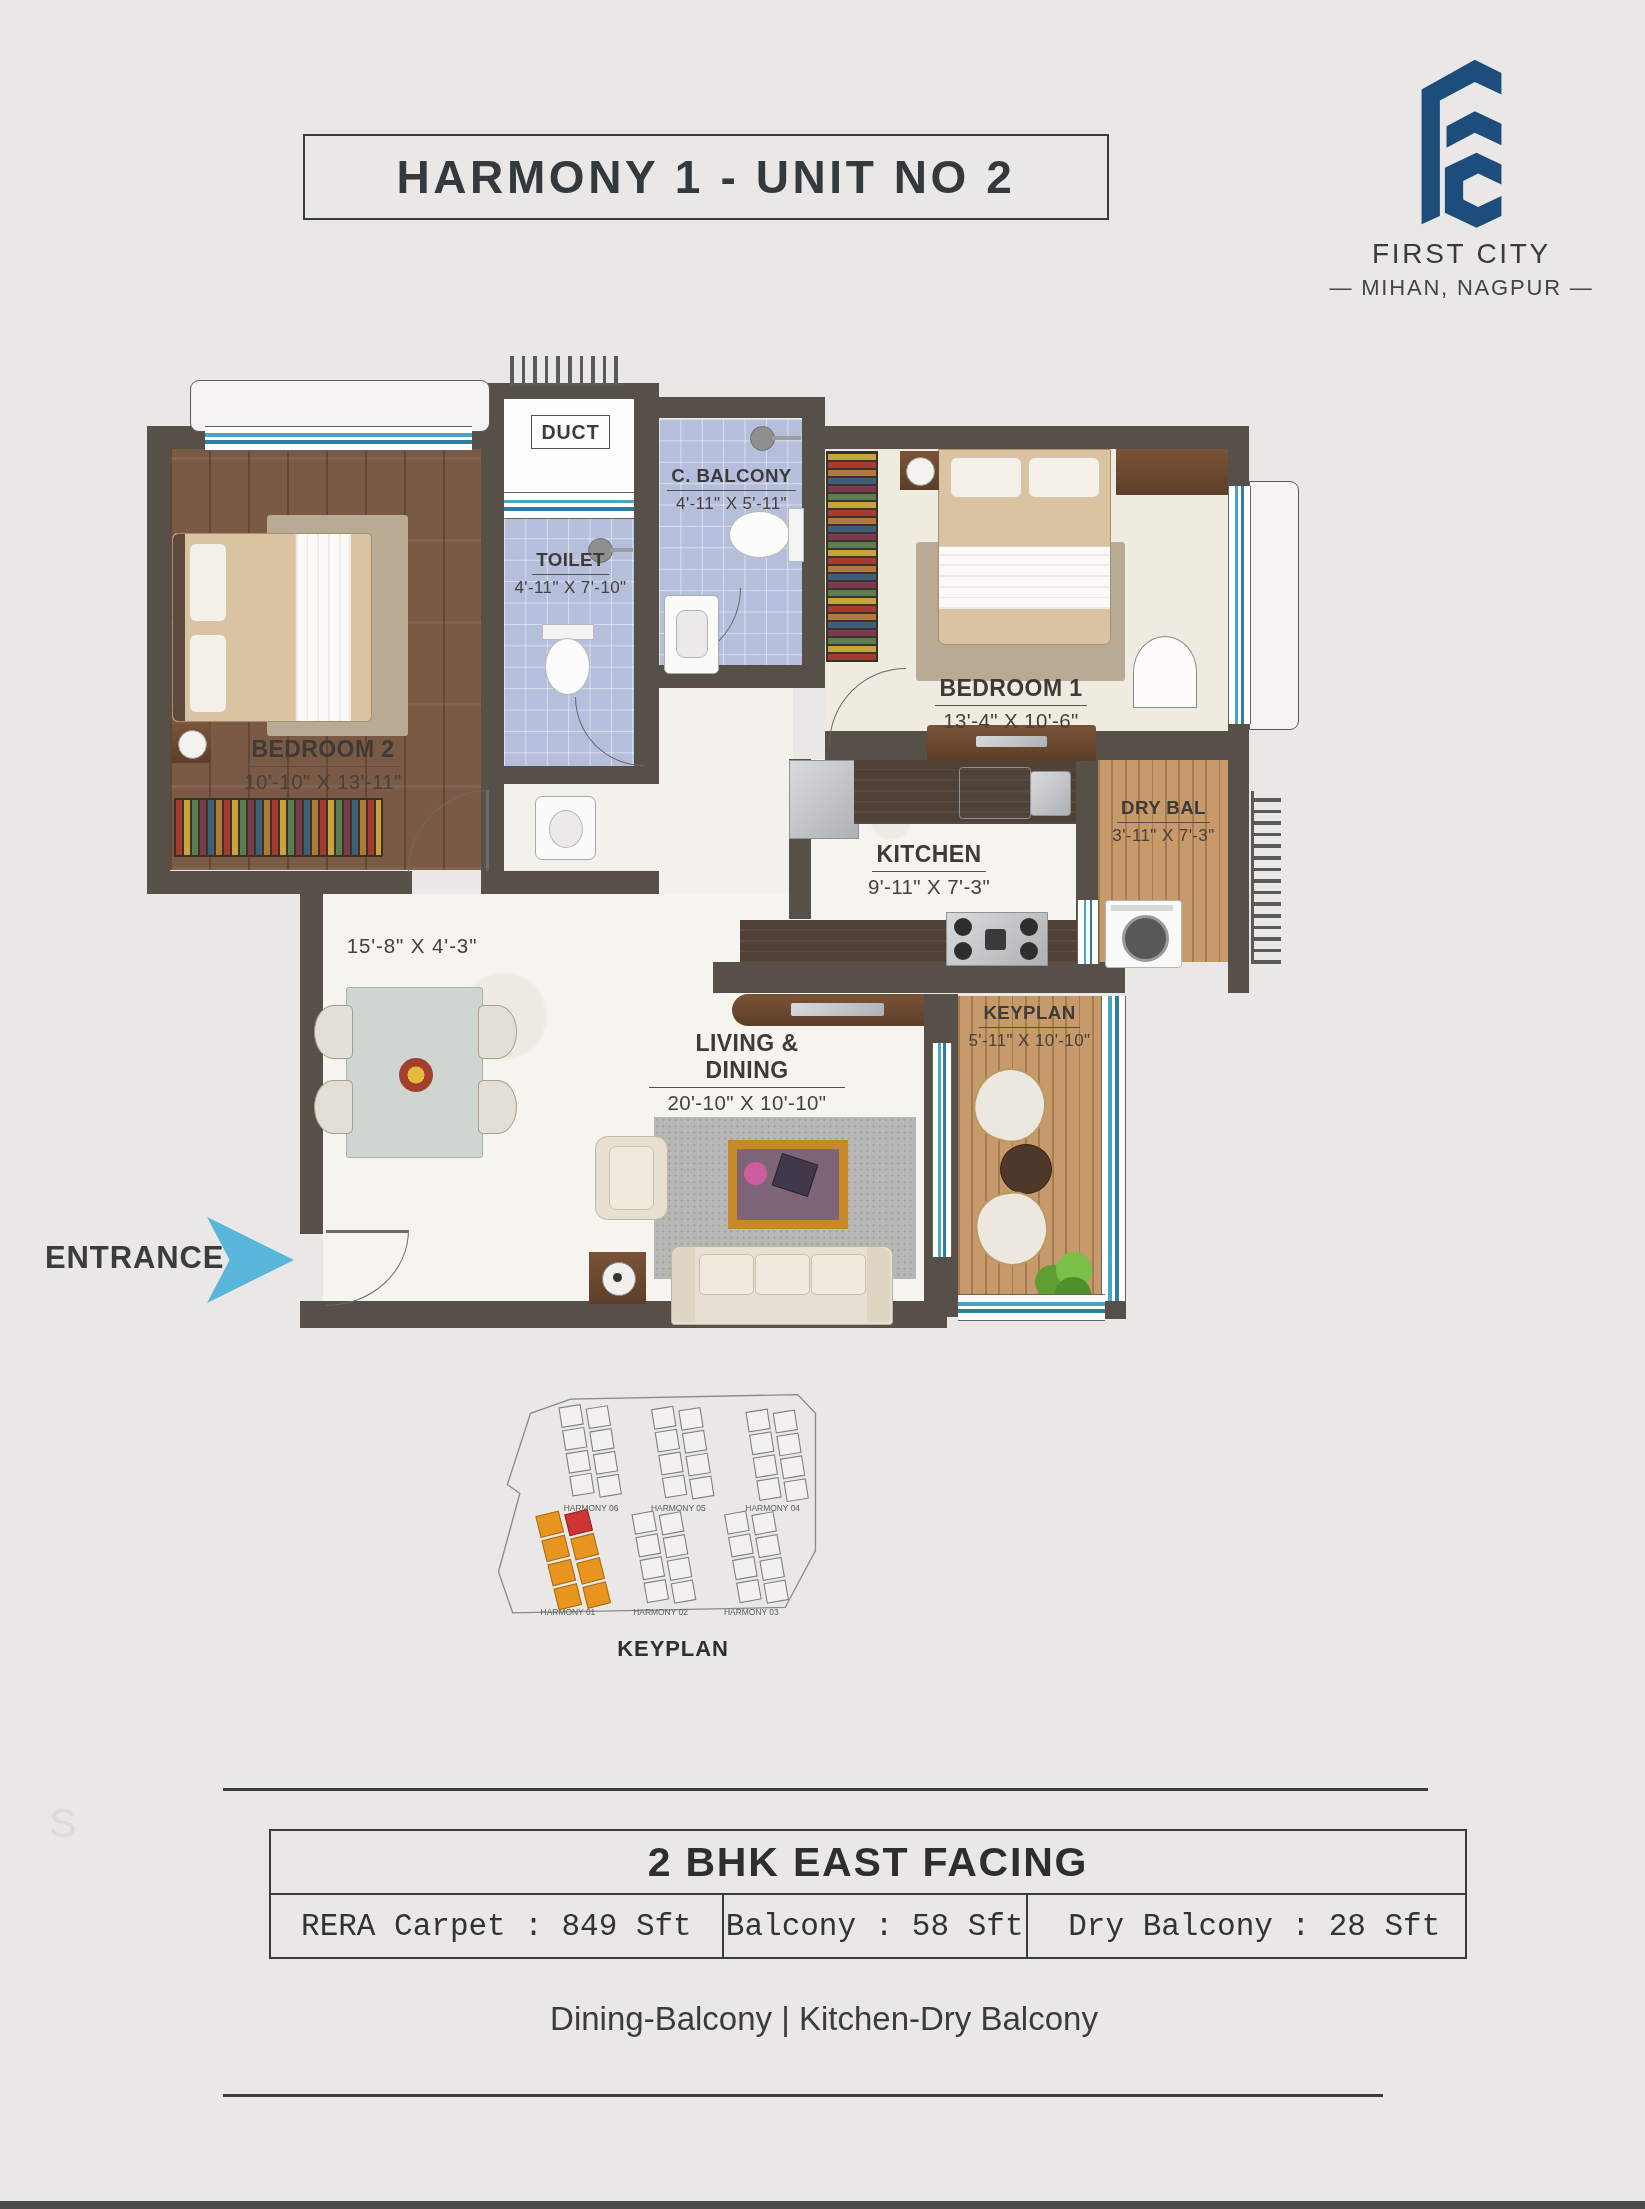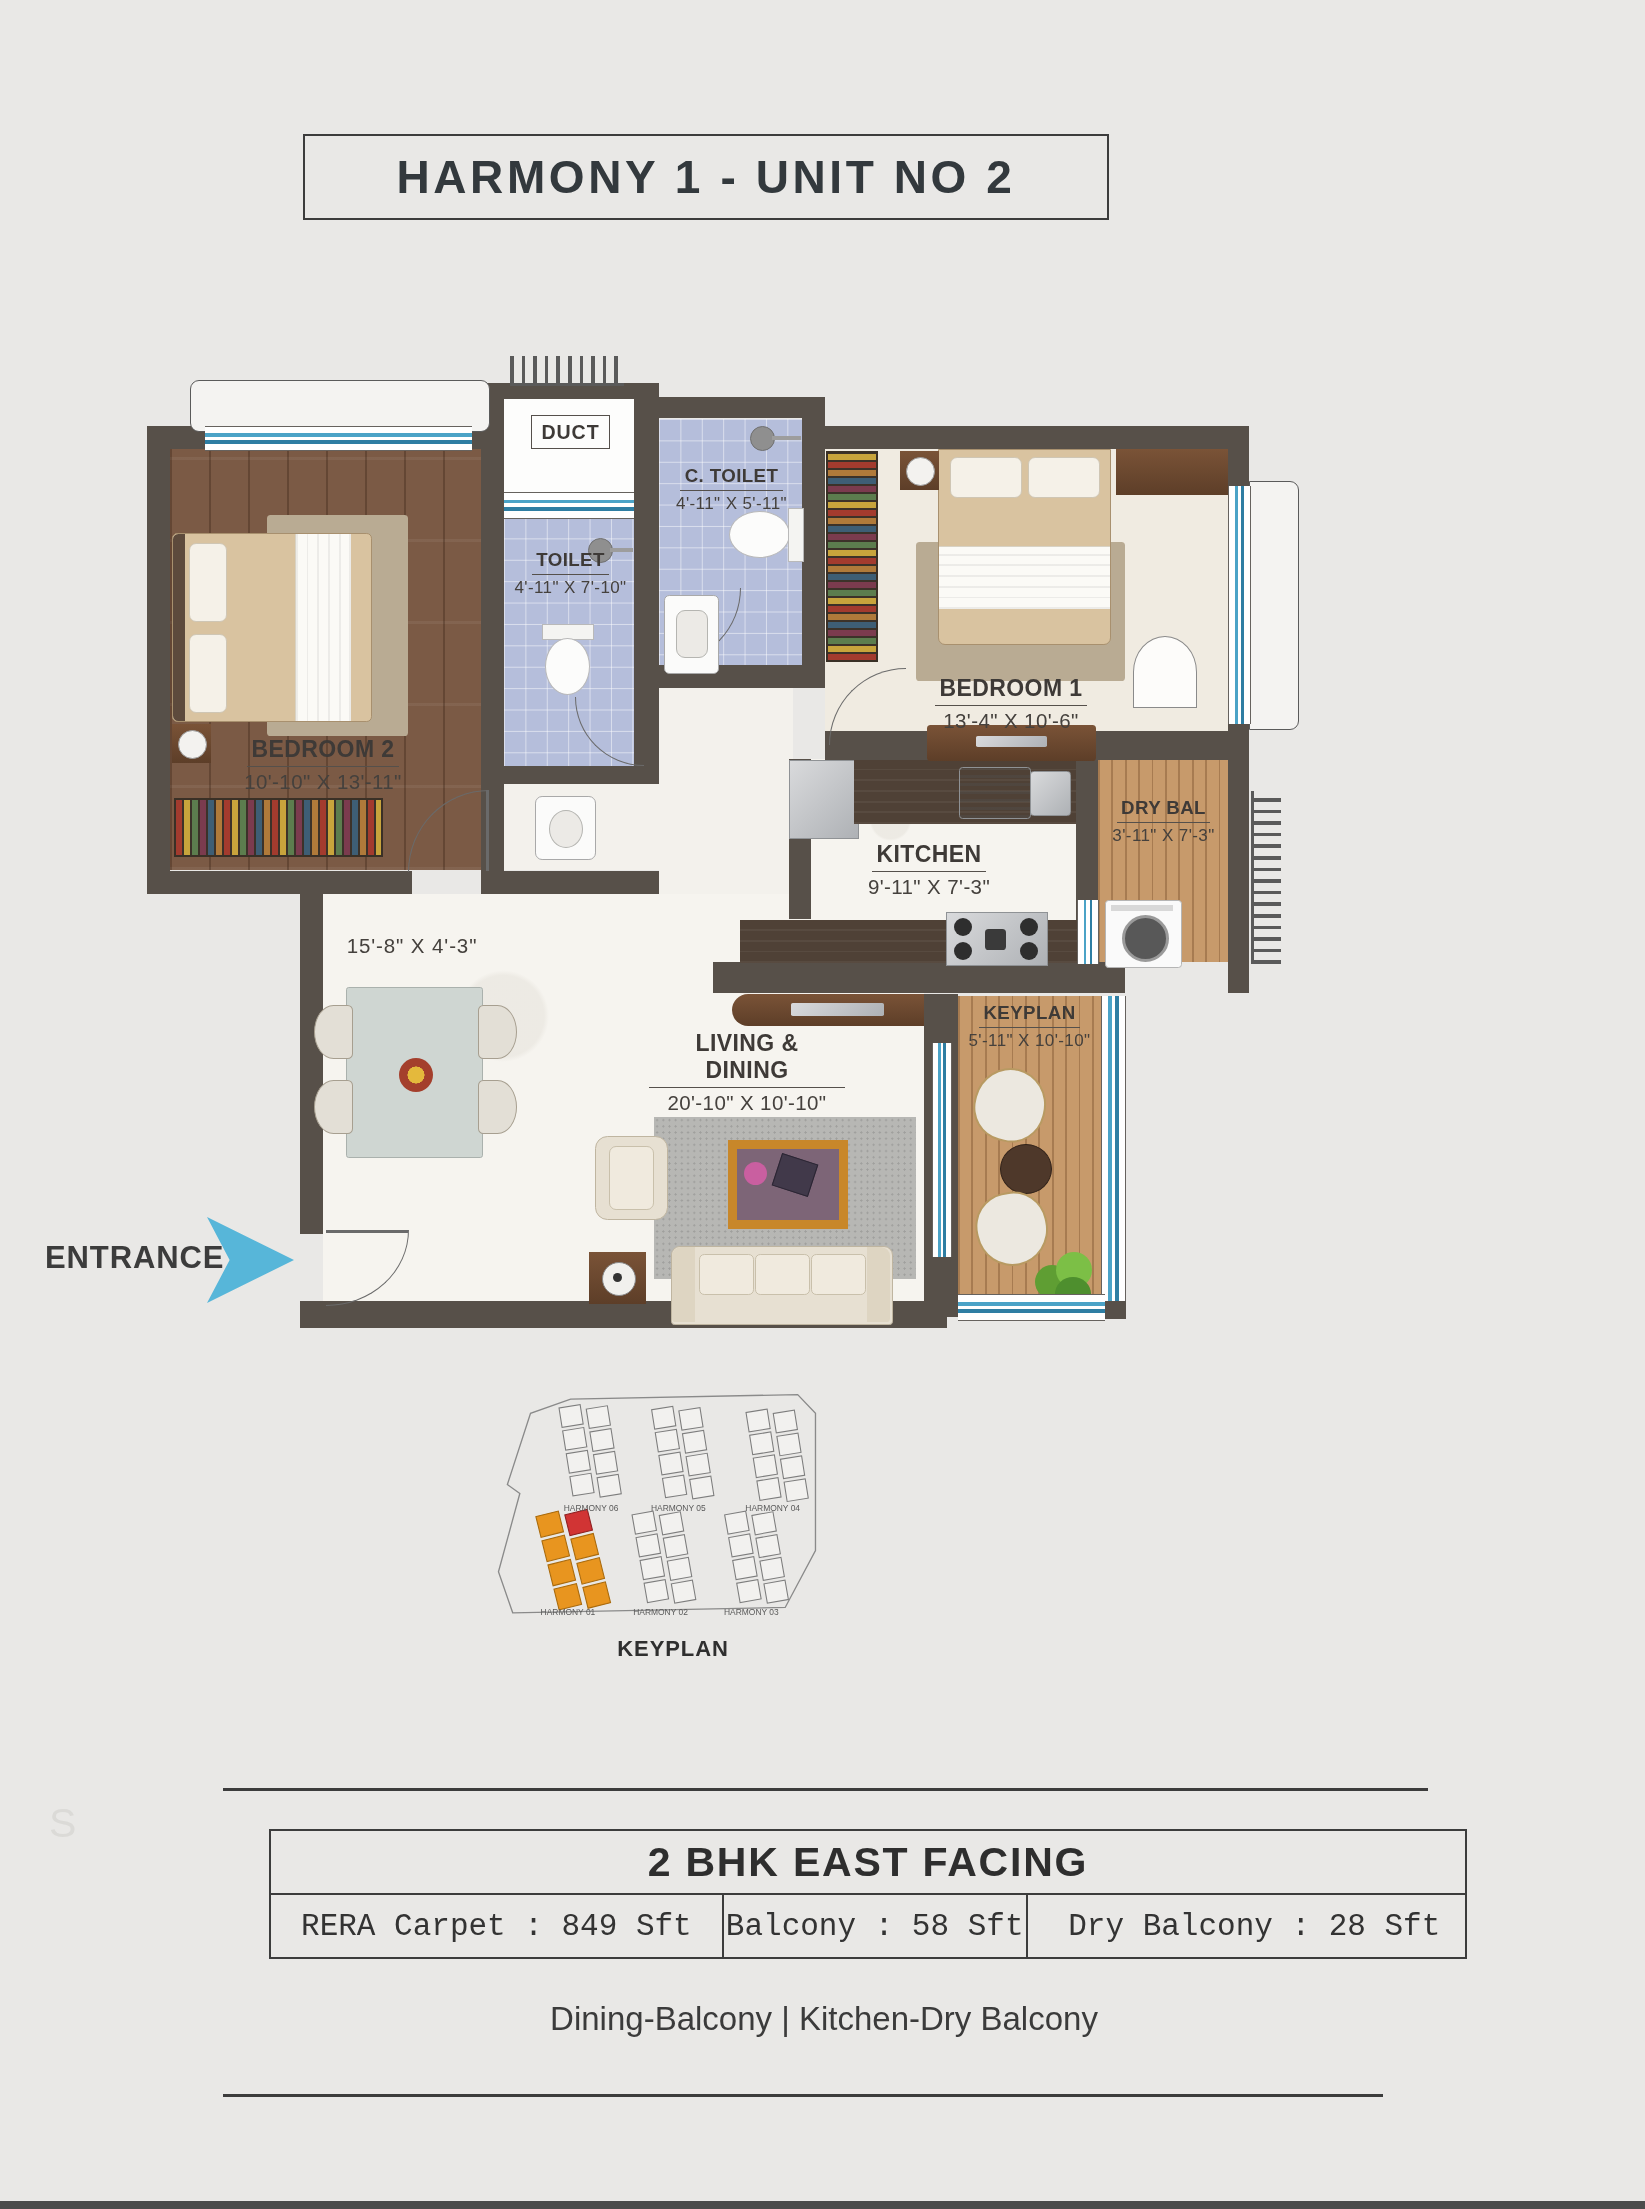--- a/index.html
+++ b/index.html
@@ -81,20 +81,31 @@
 </style>
 </head>
 <body>
 
 <div class="sheet">
 
   <div class="title-box">
     <span>HARMONY 1 - UNIT NO 2</span>
   </div>
 
+  <div class="brand">
+    <svg class="logo" width="105" height="178" viewBox="0 0 112 214">
+      <g fill="#1d4d7a">
+        <path d="M8,44 L72,8 L104,24 L104,50 L72,35 L30,57 L30,196 L8,206 Z"></path>
+        <path d="M38,88 L72,70 L104,85 L104,111 L72,96 L38,114 Z"></path>
+        <path d="M74,120 L104,134 L104,158 L76,145 L58,154 L58,176 L76,185 L104,172 L104,196 L74,210 L36,192 L36,138 Z"></path>
+      </g>
+    </svg>
+    <div class="bname">FIRST CITY</div>
+    <div class="bloc">— MIHAN, NAGPUR —</div>
+  </div>
 
   <div class="abs" style="left:0;top:0;width:1646px;height:1354px;">
 
     <div class="abs wood2" style="left:170px;top:449px;width:311px;height:421px;"></div>
     <div class="abs whitefl" style="left:504px;top:399px;width:130px;height:93px; background:#fdfdfc;"></div>
     <div class="abs tile" style="left:504px;top:517px;width:130px;height:250px;"></div>
     <div class="abs whitefl" style="left:504px;top:784px;width:155px;height:86px;"></div>
     <div class="abs tile" style="left:659px;top:419px;width:143px;height:246px;"></div>
     <div class="abs whitefl" style="left:659px;top:688px;width:134px;height:274px;"></div>
     <div class="abs cream" style="left:825px;top:449px;width:403px;height:282px;"></div>
@@ -258,21 +269,21 @@
       <div class="dm">10'-10" X 13'-11"</div>
     </div>
     <div class="abs" style="left:531px;top:415px;width:77px;height:32px;background:#fdfdfc;border:1.8px solid #55504b;display:flex;align-items:center;justify-content:center;z-index:30;">
       <span style="font-size:19.6px;font-weight:bold;color:#3e3a37;letter-spacing:0.9px;">DUCT</span>
     </div>
     <div class="rlabel sm" style="left:508px;top:549px;width:125px;">
       <div class="nm">TOILET</div>
       <div class="dm">4'-11" X 7'-10"</div>
     </div>
     <div class="rlabel sm" style="left:661px;top:465px;width:141px;">
-      <div class="nm">C. TOILET</div>
+      <div class="nm">C. BALCONY</div>
       <div class="dm">4'-11" X 5'-11"</div>
     </div>
     <div class="rlabel" style="left:913px;top:675px;width:196px;">
       <div class="nm">BEDROOM 1</div>
       <div class="dm">13'-4" X 10'-6"</div>
     </div>
     <div class="rlabel" style="left:840px;top:841px;width:178px;">
       <div class="nm">KITCHEN</div>
       <div class="dm">9'-11" X 7'-3"</div>
     </div>

